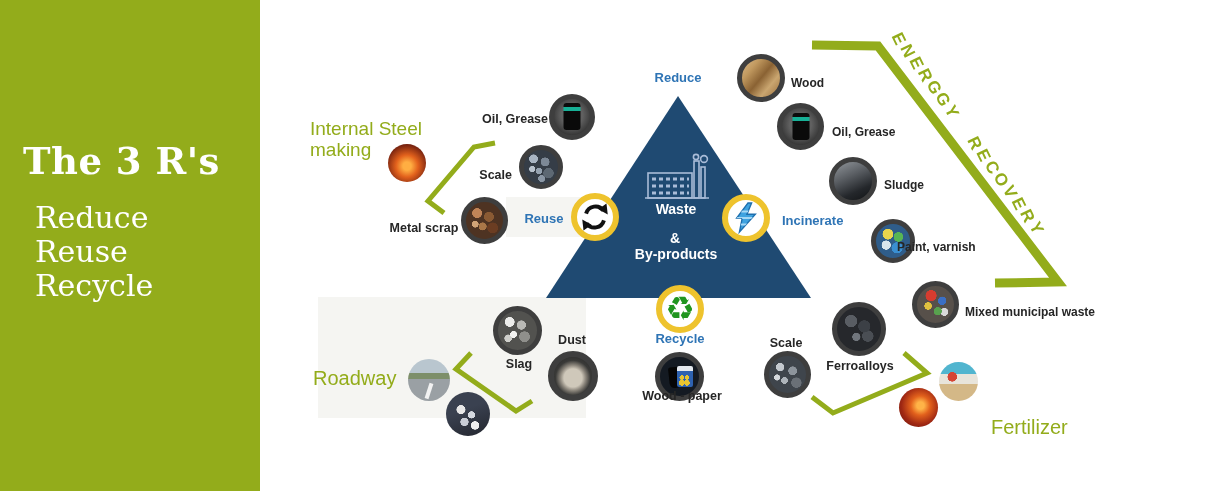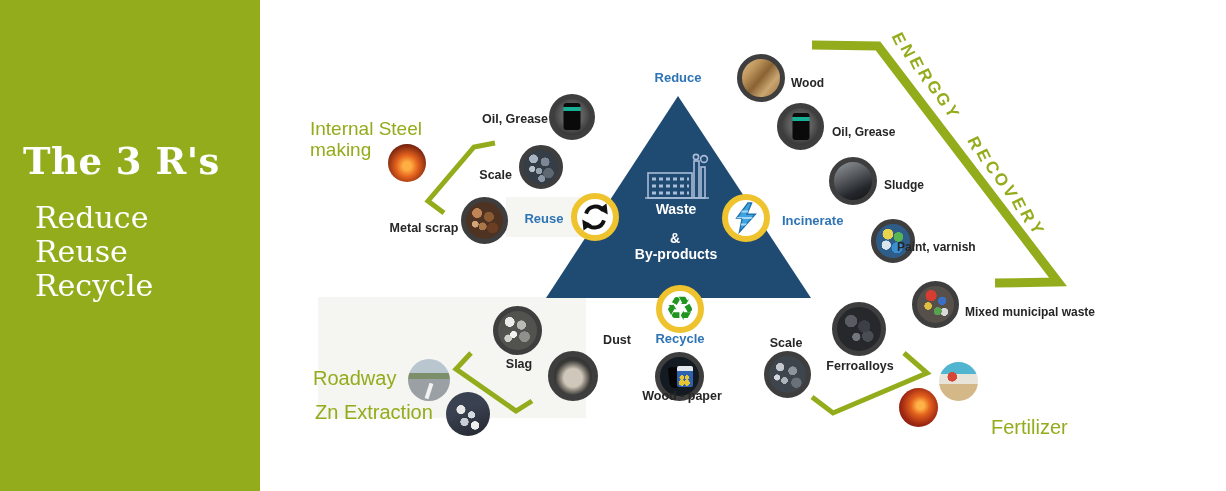--- a/index.html
+++ b/index.html
@@ -235,29 +235,28 @@
   <div class="lbl-right" style="left:512px;top:175px;">Scale</div>
   <div class="lbl" style="left:424px;top:228px;">Metal scrap</div>
   <div class="lbl-left" style="left:791px;top:83px;">Wood</div>
   <div class="lbl-left" style="left:832px;top:132px;">Oil, Grease</div>
   <div class="lbl-left" style="left:884px;top:185px;">Sludge</div>
   <div class="lbl-left" style="left:897px;top:247px;">Paint, varnish</div>
   <div class="lbl-left" style="left:965px;top:312px;">Mixed municipal waste</div>
   <div class="lbl" style="left:786px;top:343px;">Scale</div>
   <div class="lbl" style="left:860px;top:366px;">Ferroalloys</div>
   <div class="lbl" style="left:519px;top:364px;">Slag</div>
-  <div class="lbl" style="left:572px;top:340px;margin-left:45px;">Dust</div>
+  <div class="lbl" style="left:572px;top:340px;">Dust</div>
   <div class="lbl" style="left:682px;top:396px;">Wood - paper</div>
 
   <div class="green-block" style="left:310px;top:118px;">
     <div>Internal Steel</div>
     <div>making</div>
   </div>
   <div class="lbl-left green-lbl" style="left:313px;top:378px;">Roadway</div>
-  <div class="lbl-left green-lbl" style="left:315px;top:412px;">Zn Extraction</div>
   <div class="lbl-left green-lbl" style="left:991px;top:381px;margin-top:46px;">Fertilizer</div>
 
   <div id="energy">
     <div class="word">
       <span>E</span>
         <span>N</span>
         <span>E</span>
         <span>R</span>
         <span>G</span>
         <span>G</span>

